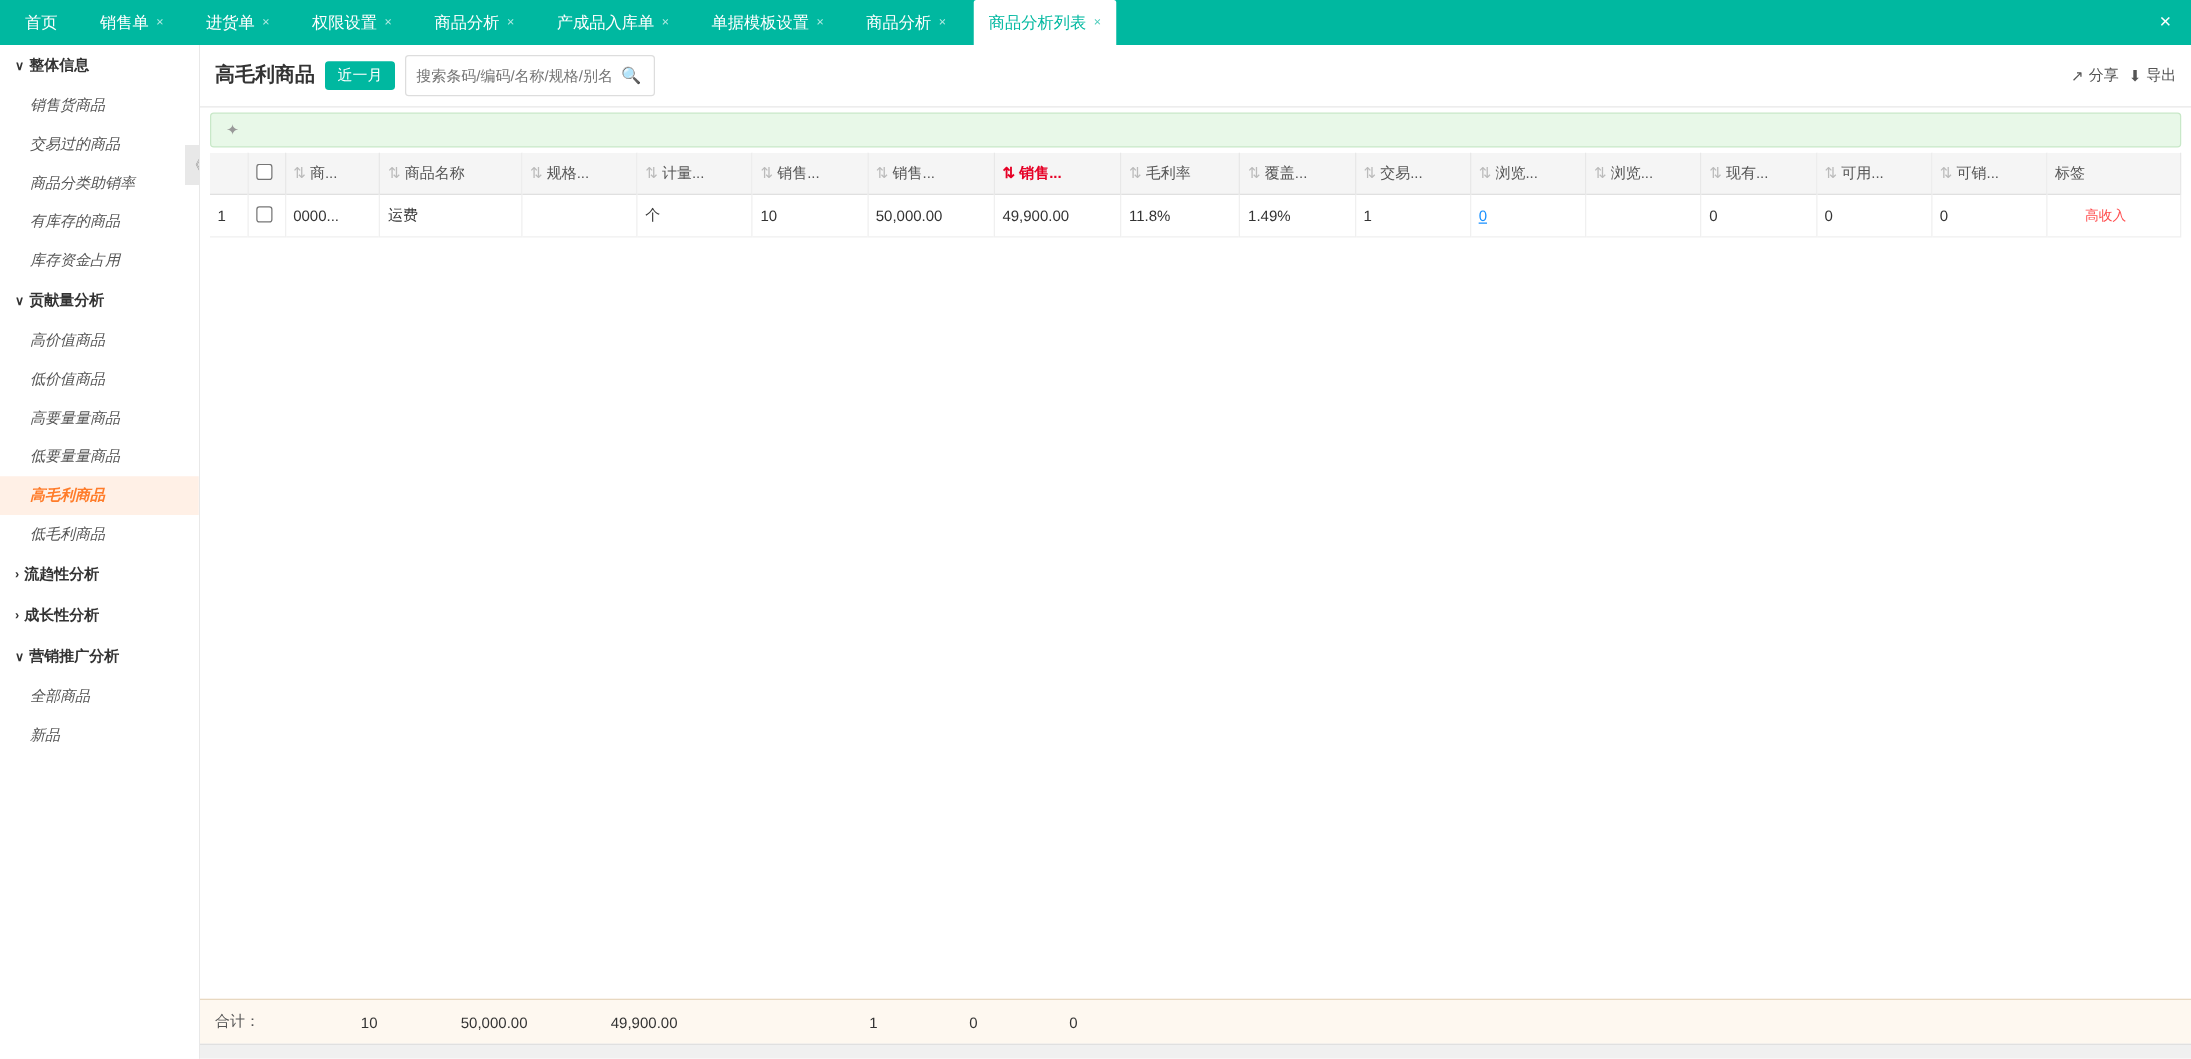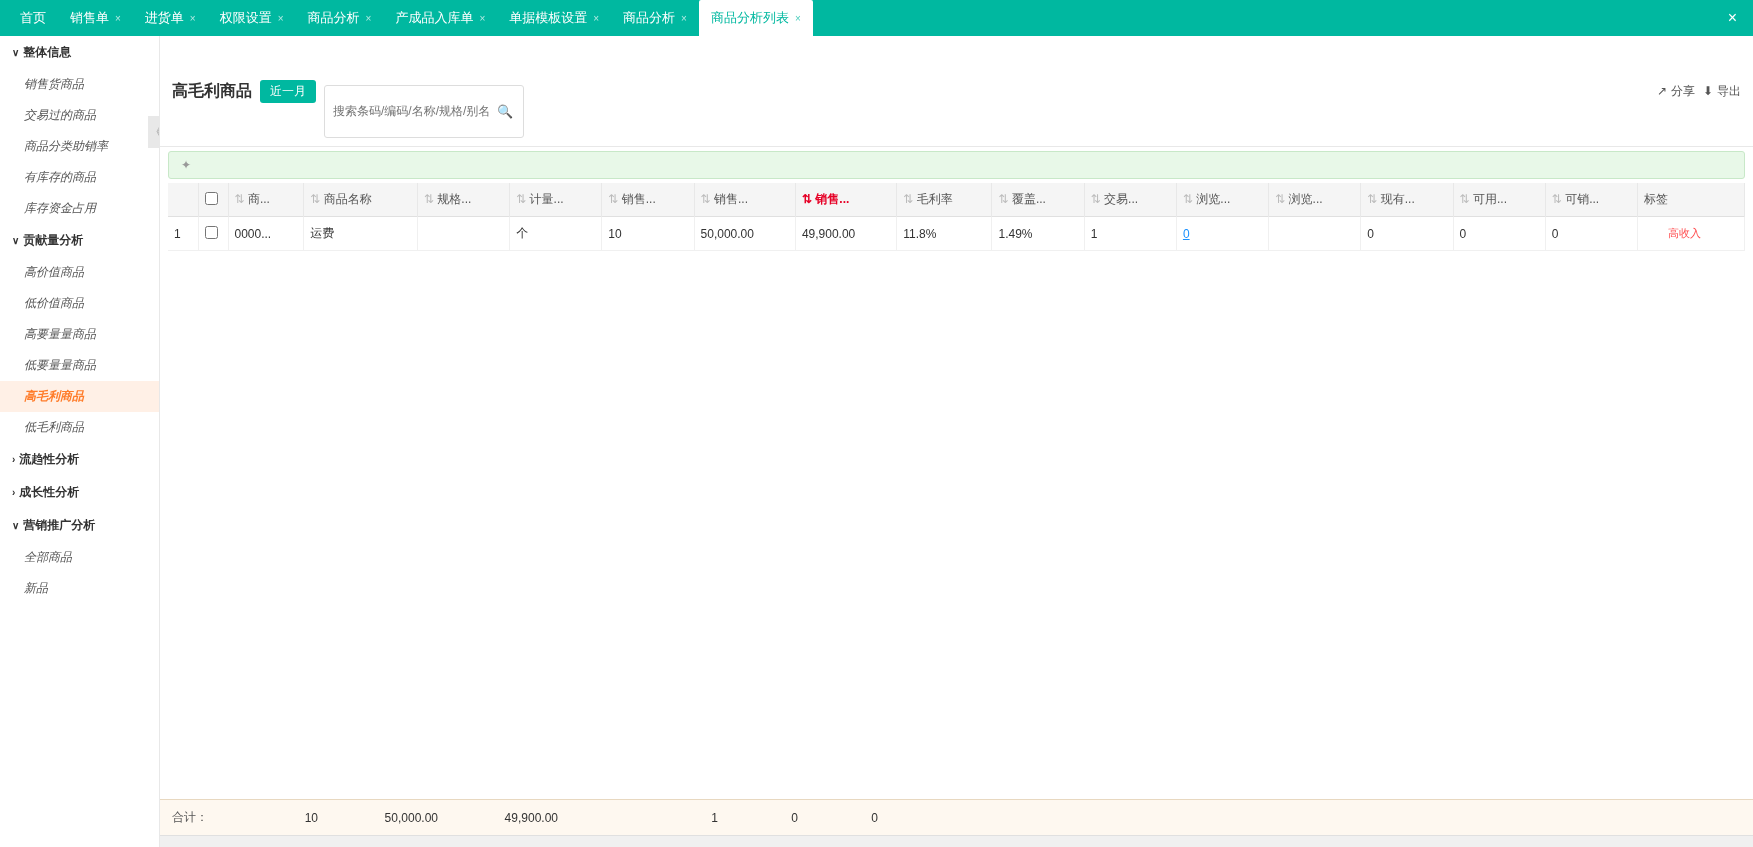--- a/index.html
+++ b/index.html
@@ -5,21 +5,21 @@
     * { box-sizing: border-box; margin: 0; padding: 0; font-family: 'Microsoft YaHei', Arial, sans-serif; }
     body { background: #f5f5f5; font-size: 12px; color: #333; overflow: hidden; }
 
     
     .top-nav {
       background: #00b8a0;
       display: flex;
       align-items: center;
       height: 36px;
       padding: 0 8px;
-      gap: 0;
+      gap: 10px;
     }
     .nav-tab {
       color: #fff;
       padding: 0 12px;
       height: 36px;
       display: flex;
       align-items: center;
       cursor: pointer;
       font-size: 13px;
       white-space: nowrap;
@@ -127,27 +127,26 @@
       background: #00b8a0;
       color: #fff;
       border: none;
       border-radius: 3px;
       padding: 3px 10px;
       font-size: 12px;
       cursor: pointer;
     }
     .search-box {
       display: flex;
-      align-items: flex-start;
+      align-items: center;
       border: 1px solid #ddd;
       border-radius: 3px;
-      padding: 18px 8px;
+      padding: 8px 8px;
       gap: 4px;
       flex: 0 0 200px;
-      margin-top: 41px;
     }
     .search-box input {
       border: none;
       outline: none;
       font-size: 12px;
       width: 160px;
       color: #999;
     }
     .search-icon { color: #999; font-size: 13px; cursor: pointer; }
     .header-actions {
@@ -223,21 +222,21 @@
     
     .footer-total {
       background: #fef8f0;
       border-top: 1px solid #e8d8c0;
       display: flex;
       align-items: center;
       padding: 6px 12px;
       font-size: 12px;
       color: #333;
       height: 36px;
-      gap: 16px;
+      gap: 0;
     }
     .total-label { color: #555; margin-right: 20px; }
     .total-values {
       display: flex;
       gap: 0;
       flex: 1;
     }
     .total-cell {
       text-align: right;
       padding: 0 6px;

